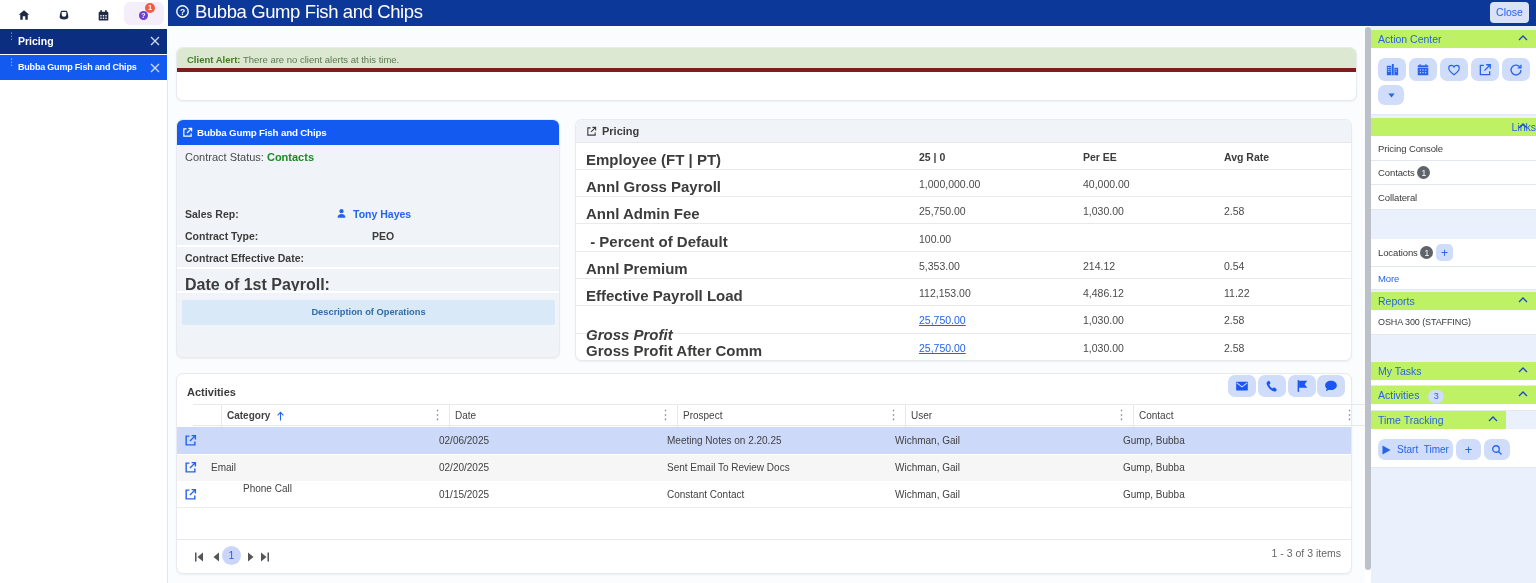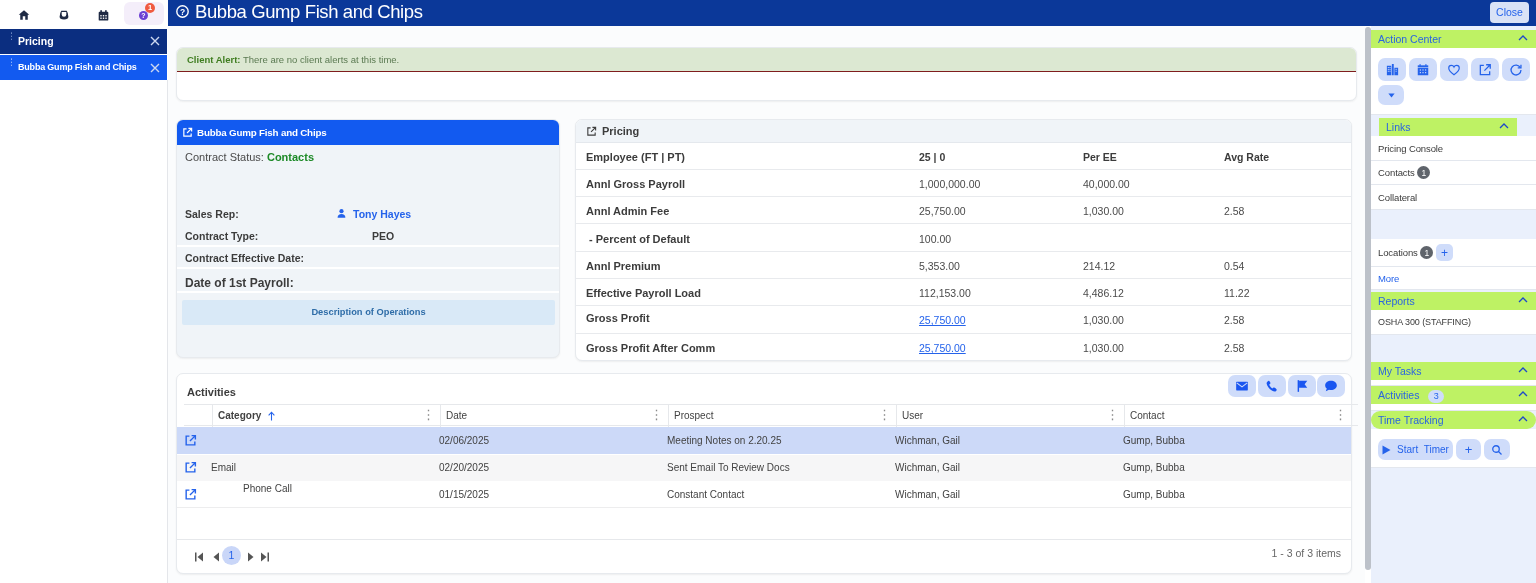--- a/index.html
+++ b/index.html
@@ -8,21 +8,21 @@
 #header { position:absolute; left:168px; top:0; width:1368px; height:26px; background:#0b3899; }
 #leftrail { position:absolute; left:0; top:0; width:168px; height:583px; background:#fff; }
 #main { position:absolute; left:168px; top:26px; width:1197px; height:557px; background:#fbfcfd; }
 #sidebar { position:absolute; left:1371px; top:26px; width:165px; height:557px; background:#eaf0fc; }
 .card { position:absolute; background:#fff; border:1px solid #e7eaee; border-radius:7px; box-shadow:0 1px 2px rgba(0,0,0,.06); }
 .sb-head { position:absolute; background:#bef264; color:#2a65e0; font-size:10.5px; height:18px; line-height:18px; padding-left:7px; }
 .sb-head svg { position:absolute; right:8px; top:5px; }
 .sb-item { position:absolute; background:#fff; border-bottom:1px solid #e3e7ee; color:#3a3a3a; font-size:9.5px; letter-spacing:-0.1px; display:flex; align-items:center; padding-left:7px; }
 .blue-btn { background:#cfdcfa; border-radius:7px; display:inline-flex; align-items:center; justify-content:center; }
 .prow { position:absolute; left:0; width:100%; border-bottom:1px solid #e8eaed; }
-.plabel { position:absolute; left:10px; font-weight:bold; color:#3c3c3c; font-size:11px; }
+.plabel { position:absolute; left:10px; font-weight:bold; color:#3c3c3c; font-size:15px; }
 .pval { position:absolute; color:#4a4a4a; font-size:10.5px; }
 .plink { color:#2563eb; text-decoration:underline; }
 .gcell { position:absolute; font-size:10px; color:#424242; }
 </style>
 </head>
 <body>
 
 <div id="header">
   <svg class="abs" style="left:8px;top:5px;" width="13" height="13" viewBox="0 0 13 13">
     <circle cx="6.5" cy="6.5" r="5.7" fill="none" stroke="#fff" stroke-width="1.4"></circle>
@@ -71,21 +71,21 @@
     <svg class="abs" style="left:150px;top:8px;" width="10" height="10" viewBox="0 0 10 10" stroke="#cdd8f0" stroke-width="1.4">
         <path d="M1 1 L9 9 M9 1 L1 9"></path>
       </svg>
   </div>
 </div>
 
 <div class="abs" style="left:167px;top:80px;width:1px;height:503px;background:#e4e6ea;"></div>
 <div id="main"></div>
 
 <div class="card" style="left:176px;top:47px;width:1181px;height:54px;">
-  <div style="height:24px;background:#dce8d2;border-radius:6px 6px 0 0;border-bottom:1px solid #7f1d1d;font-size:9.5px;line-height:24px;padding-left:10px;color:#5b7a52;">
+  <div style="height:24px;background:#dce8d2;border-radius:6px 6px 0 0;border-bottom:4px solid #7f1d1d;font-size:9.5px;line-height:24px;padding-left:10px;color:#5b7a52;">
     <b style="color:#3f7d20;">Client Alert:</b> There are no client alerts at this time.
   </div>
 </div>
 
 <div class="card" style="left:176px;top:119px;width:384px;height:239px;background:#f0f4f8;">
   <div style="height:25px;background:#125af0;border-radius:6px 6px 0 0;position:relative;">
     <svg class="abs" style="left:5px;top:7px;" width="11" height="11" viewBox="0 0 24 24" fill="none" stroke="#fff" stroke-width="2.6">
       <path d="M10 4 H4 V20 H20 V14"></path>
         <path d="M14 3 H21 V10 M21 3 L11 13"></path>
     </svg>
@@ -96,21 +96,21 @@
   <svg class="abs" style="left:159px;top:88px;" width="11" height="11" viewBox="0 0 24 24" fill="#2563eb">
       <circle cx="12" cy="7" r="4.6"></circle>
       <path d="M3.5 21 C3.5 15.5 7 13 12 13 C17 13 20.5 15.5 20.5 21 Z"></path>
     </svg>
   <div class="abs" style="left:176px;top:88px;font-size:10.5px;font-weight:bold;color:#2563eb;">Tony Hayes</div>
   <div class="abs" style="left:8px;top:110px;font-size:10.5px;font-weight:bold;color:#3c3c3c;">Contract Type:</div>
   <div class="abs" style="left:195px;top:110px;font-size:10.5px;font-weight:bold;color:#3c3c3c;">PEO</div>
   <div class="abs" style="left:0;top:125px;width:100%;height:2px;background:#fff;"></div>
   <div class="abs" style="left:8px;top:132px;font-size:10.5px;font-weight:bold;color:#3c3c3c;">Contract Effective Date:</div>
   <div class="abs" style="left:0;top:147px;width:100%;height:2px;background:#fff;"></div>
-  <div class="abs" style="left:8px;top:156px;font-size:12px;font-weight:bold;color:#3c3c3c;">Date of 1st Payroll:</div>
+  <div class="abs" style="left:8px;top:156px;font-size:16px;font-weight:bold;color:#3c3c3c;">Date of 1st Payroll:</div>
   <div class="abs" style="left:0;top:171px;width:100%;height:2px;background:#fff;"></div>
   <div class="abs" style="left:5px;top:180px;width:373px;height:25px;background:#d9e9f7;border-radius:2px;text-align:center;line-height:25px;font-size:9.3px;font-weight:bold;color:#2f6da8;">Description of Operations</div>
 </div>
 
 <div class="card" style="left:575px;top:119px;width:777px;height:242px;">
   <div style="height:23px;background:#f0f4f8;border-radius:6px 6px 0 0;position:relative;border-bottom:1px solid #e4e8ed;">
     <svg class="abs" style="left:10px;top:6px;" width="11" height="11" viewBox="0 0 24 24" fill="none" stroke="#3c3c3c" stroke-width="2.4">
       <path d="M10 4 H4 V20 H20 V14"></path>
         <path d="M14 3 H21 V10 M21 3 L11 13"></path>
     </svg>
@@ -138,21 +138,21 @@
   <div class="plabel" style="top:113px;">&nbsp;- Percent of Default</div>
     <div class="pval" style="left:343px;top:113px;">100.00</div>
   <div class="plabel" style="top:140px;">Annl Premium</div>
     <div class="pval" style="left:343px;top:140px;">5,353.00</div>
     <div class="pval" style="left:507px;top:140px;">214.12</div>
     <div class="pval" style="left:648px;top:140px;">0.54</div>
   <div class="plabel" style="top:167px;">Effective Payroll Load</div>
     <div class="pval" style="left:343px;top:167px;">112,153.00</div>
     <div class="pval" style="left:507px;top:167px;">4,486.12</div>
     <div class="pval" style="left:648px;top:167px;">11.22</div>
-  <div class="plabel" style="top:192px;">Gross Profit</div>
+  <div class="plabel" style="top:206px;font-style:italic;">Gross Profit</div>
     <div class="pval plink" style="left:343px;top:194px;">25,750.00</div>
     <div class="pval" style="left:507px;top:194px;">1,030.00</div>
     <div class="pval" style="left:648px;top:194px;">2.58</div>
   <div class="plabel" style="top:222px;">Gross Profit After Comm</div>
     <div class="pval plink" style="left:343px;top:222px;">25,750.00</div>
     <div class="pval" style="left:507px;top:222px;">1,030.00</div>
     <div class="pval" style="left:648px;top:222px;">2.58</div>
 </div>
 
 <div class="card" id="actcard" style="left:176px;top:373px;width:1176px;height:201px;">
@@ -174,21 +174,21 @@
         <path d="M4.5 2 H7 V22 H4.5 Z"></path>
         <path d="M7 3 H21 L16.5 9 L21 15 H7 Z"></path>
       </svg>
   </div>
   <div class="blue-btn abs" style="left:1140px;top:1px;width:28px;height:22px;">
     <svg width="14" height="14" viewBox="0 0 24 24" fill="#1a56f0">
         <path d="M12 3 C17.5 3 22 6.6 22 11 C22 15.4 17.5 19 12 19 C10.8 19 9.7 18.8 8.6 18.5 L3 21 L4.8 16.3 C3 14.9 2 13 2 11 C2 6.6 6.5 3 12 3 Z"></path>
       </svg>
   </div>
 
-  <div class="abs" style="left:7px;top:30px;width:1174px;height:22px;border-top:1px solid #e6e8eb;border-bottom:1px solid #e6e8eb;">
+  <div class="abs" style="left:16px;top:30px;width:1174px;height:22px;border-top:1px solid #e6e8eb;border-bottom:1px solid #e6e8eb;">
     <div class="abs" style="left:28px;top:0;width:1px;height:22px;background:#e6e8eb;"></div>
     <div class="abs" style="left:256px;top:0;width:1px;height:22px;background:#e6e8eb;"></div>
     <div class="abs" style="left:484px;top:0;width:1px;height:22px;background:#e6e8eb;"></div>
     <div class="abs" style="left:712px;top:0;width:1px;height:22px;background:#e6e8eb;"></div>
     <div class="abs" style="left:940px;top:0;width:1px;height:22px;background:#e6e8eb;"></div>
     <div class="gcell" style="left:34px;top:5px;font-weight:bold;">Category</div>
     <svg class="abs" style="left:83px;top:6px;" width="9" height="10" viewBox="0 0 10 11" fill="none" stroke="#2563eb" stroke-width="1.2">
         <path d="M5 10.5 V1.5 M1.8 4.8 L5 1.3 L8.2 4.8"></path>
       </svg>
     <div class="gcell" style="left:238px;top:2px;color:#8a8a8a;font-size:13px;">⋮</div>
@@ -309,21 +309,21 @@
           <path d="M20.5 3 V8.5 H15" fill="none"></path>
         </svg>
     </div>
     <div class="blue-btn abs" style="left:7px;top:37px;width:26px;height:20px;">
       <svg width="7" height="5" viewBox="0 0 9 6" fill="#2563eb">
           <path d="M0.5 0.5 H8.5 L4.5 5.5 Z"></path>
         </svg>
     </div>
   </div>
 
-  <div class="abs sb-head" style="left:8px;top:92px;width:138px;">Links
+  <div class="abs sb-head" style="left:0;top:92px;width:165px;text-align:right;">Links
     <svg width="10" height="6" viewBox="0 0 10 6" fill="none" stroke="#1e49c8" stroke-width="1.3">
         <path d="M1 5 L5 1 L9 5"></path>
       </svg>
   </div>
   <div class="abs sb-item" style="left:0;top:110px;width:165px;height:25px;">Pricing Console</div>
   <div class="abs sb-item" style="left:0;top:135px;width:175px;height:24px;">Contacts&nbsp;
     <span style="width:13px;height:13px;border-radius:50%;background:#5f646b;color:#fff;font-size:8.5px;display:inline-flex;align-items:center;justify-content:center;">1</span>
   </div>
   <div class="abs sb-item" style="left:0;top:159px;width:165px;height:25px;">Collateral</div>
   <div class="abs sb-item" style="left:12px;top:184px;width:165px;height:29px;margin-top:40px;">Approvals&nbsp;
@@ -350,21 +350,21 @@
   <div class="abs" style="left:0;top:354px;width:165px;height:6px;background:#fff;border-bottom:1px solid #e3e7ee;"></div>
 
   <div class="abs sb-head" style="left:0;top:360px;width:165px;">Activities&nbsp;&nbsp;
     <span style="min-width:16px;height:13px;padding:0 3px;border-radius:7px;background:#cfdcfa;color:#2563eb;font-size:9px;display:inline-flex;align-items:center;justify-content:center;margin-top:2px;">3</span>
     <svg width="10" height="6" viewBox="0 0 10 6" fill="none" stroke="#1e49c8" stroke-width="1.3">
         <path d="M1 5 L5 1 L9 5"></path>
       </svg>
   </div>
   <div class="abs" style="left:0;top:378px;width:165px;height:7px;background:#fff;border-bottom:1px solid #e3e7ee;"></div>
 
-  <div class="abs sb-head" style="left:0;top:385px;width:165px;border-radius:9px;">Time Tracking
+  <div class="abs sb-head" style="left:0;top:385px;width:135px;">Time Tracking
     <svg width="10" height="6" viewBox="0 0 10 6" fill="none" stroke="#1e49c8" stroke-width="1.3">
         <path d="M1 5 L5 1 L9 5"></path>
       </svg>
   </div>
   <div class="abs" style="left:0;top:403px;width:165px;height:39px;background:#fff;border-bottom:1px solid #e3e7ee;">
     <div class="blue-btn abs" style="left:7px;top:10px;width:75px;height:21px;color:#2563eb;font-size:10px;">
       <svg width="9" height="10" viewBox="0 0 9 10" fill="#2563eb" style="margin-right:6px;">
           <path d="M0.5 0.5 L8.5 5 L0.5 9.5 Z"></path>
         </svg>Start&nbsp;&nbsp;Timer
     </div>

